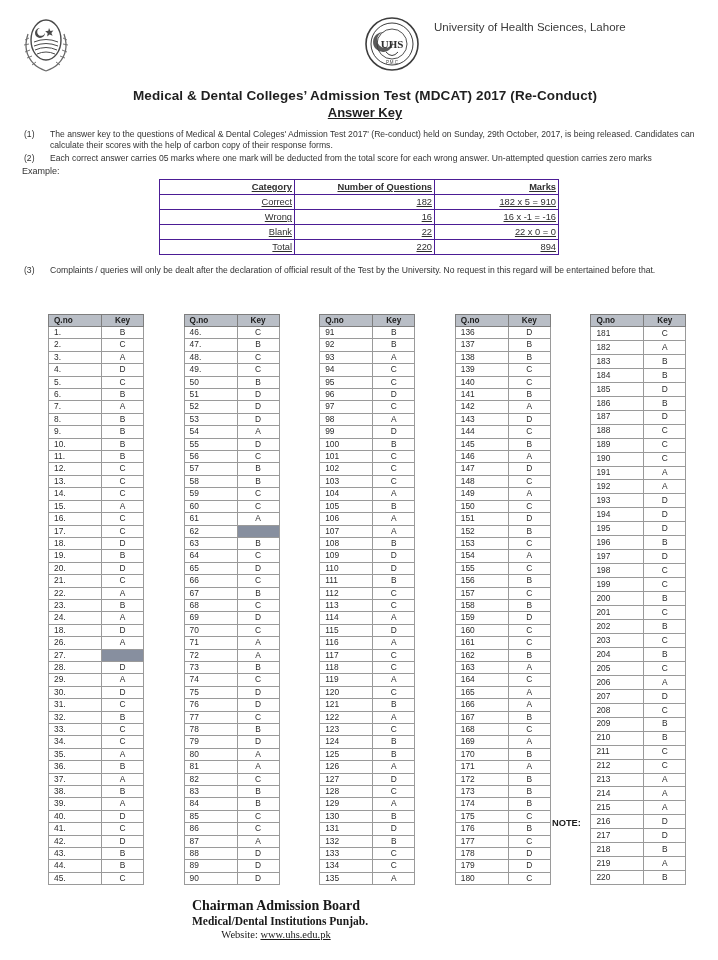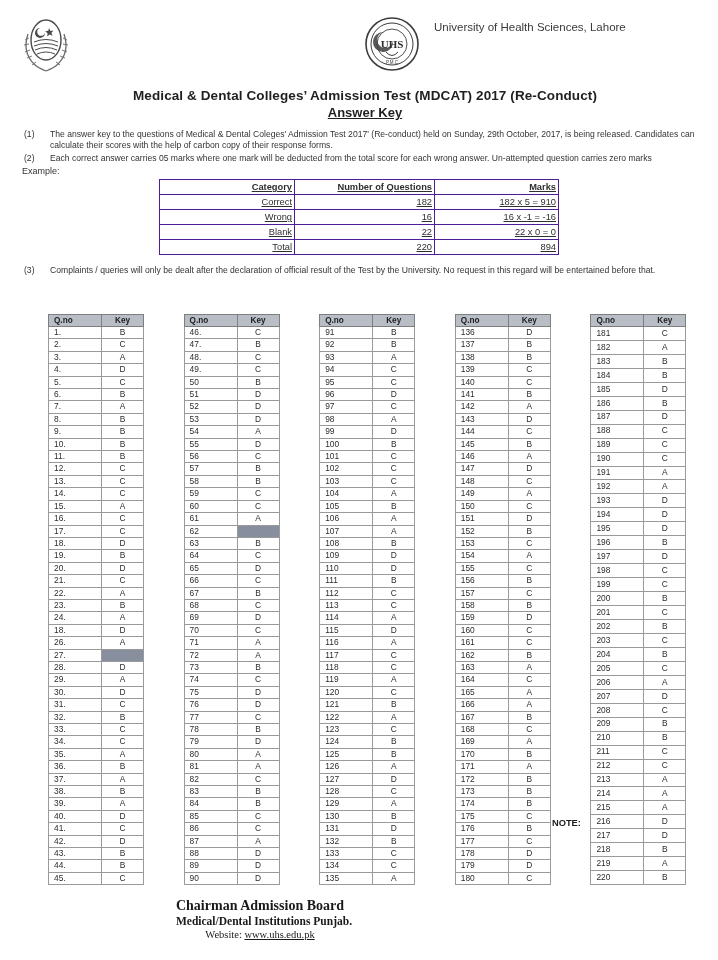--- a/index.html
+++ b/index.html
@@ -64,21 +64,21 @@
 
   
   .note-box{
     position:absolute;left:552px;top:816px;width:148px;
     font-size:9.3px;line-height:15px;color:#1c1c1c;font-weight:bold;
   }
   .note-box .nb-title{margin-bottom:1px;}
 
   
   .footer{
-    position:absolute;left:0;top:898px;width:520px;text-align:center;
+    position:absolute;left:16px;top:898px;width:520px;text-align:center;
     font-family:"Liberation Serif", serif;color:#1a1a1a;
   }
   .f1{font-size:14px;font-weight:bold;}
   .f2{font-size:11.5px;font-weight:bold;margin-top:1px;padding-left:8px;}
   .f3{font-size:10.5px;margin-top:2px;}
   .f3 a{color:#1a1a1a;text-decoration:underline;}
 </style>
 </head>
 <body>
 

